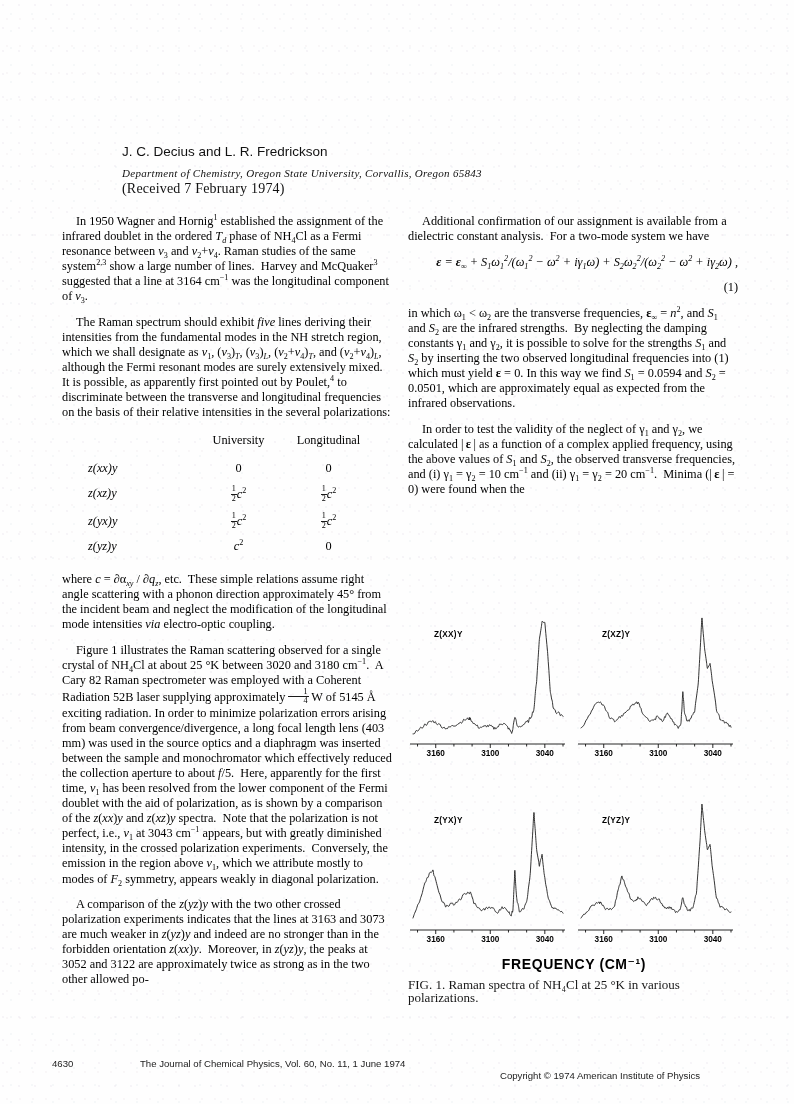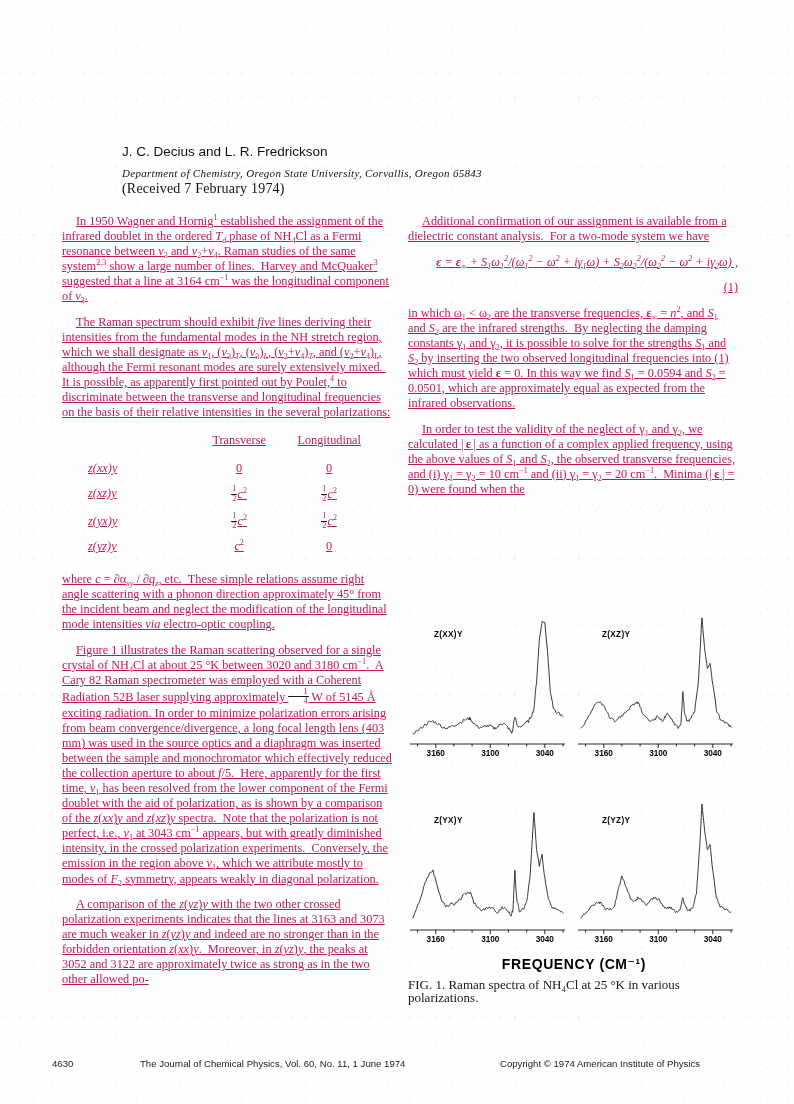--- a/index.html
+++ b/index.html
@@ -77,22 +77,21 @@
   }
 
   
   .col {
     position: absolute;
     top: 214px;
     width: 330px;
     font-size: 12.3px;
     line-height: 15.05px;
     text-align: left;
-    color: #be185d;
-    text-decoration: underline;
+    color: #000000;
   }
   .col-left  { left: 62px; }
   .col-right { left: 408px; }
 
   .col p {
     margin: 0 0 10.5px 0;
     text-indent: 14px;
   }
   .col p.noindent { text-indent: 0; }
 
@@ -206,21 +205,21 @@
     left: 0;
     top: 1058px;
     width: 706px;
     height: 18px;
     font-family: "Liberation Sans", "DejaVu Sans", sans-serif;
     font-size: 9.6px;
     color: #222;
   }
   .footer .pageno { position: absolute; left: 52px; top: 0; }
   .footer .journal { position: absolute; left: 140px; top: 0; }
-  .footer .copyright { position: absolute; left: 500px; top: 0; text-align: right; }
+  .footer .copyright { position: absolute; left: 500px; top: 12px; text-align: right; }
 </style>
 </head>
 <body>
 
 <div class="page">
   <div class="scan-noise"></div>
 
   <div class="content">
 
 
@@ -235,21 +234,21 @@
       </p>
 
       <p>
         The Raman spectrum should exhibit <span class="it">five</span> lines deriving their intensities from the fundamental modes in the NH stretch region, which we shall designate as <span class="it">ν</span><sub>1</sub>, (<span class="it">ν</span><sub>3</sub>)<sub><span class="it">T</span></sub>, (<span class="it">ν</span><sub>3</sub>)<sub><span class="it">L</span></sub>, (<span class="it">ν</span><sub>2</sub>+<span class="it">ν</span><sub>4</sub>)<sub><span class="it">T</span></sub>, and (<span class="it">ν</span><sub>2</sub>+<span class="it">ν</span><sub>4</sub>)<sub><span class="it">L</span></sub>, although the Fermi reso­nant modes are surely extensively mixed.&nbsp; It is possible, as apparently first pointed out by Poulet,<sup>4</sup> to discrimi­nate between the transverse and longitudinal frequencies on the basis of their relative intensities in the several polarizations:
       </p>
 
       <table class="poltable">
         <thead>
           <tr>
             <th></th>
-            <th>Transverse</th>
+            <th>University</th>
             <th>Longitudinal</th>
           </tr>
         </thead>
         <tbody>
           <tr>
             <td class="lab">z(xx)y</td>
             <td>0</td>
             <td>0</td>
           </tr>
           <tr>

